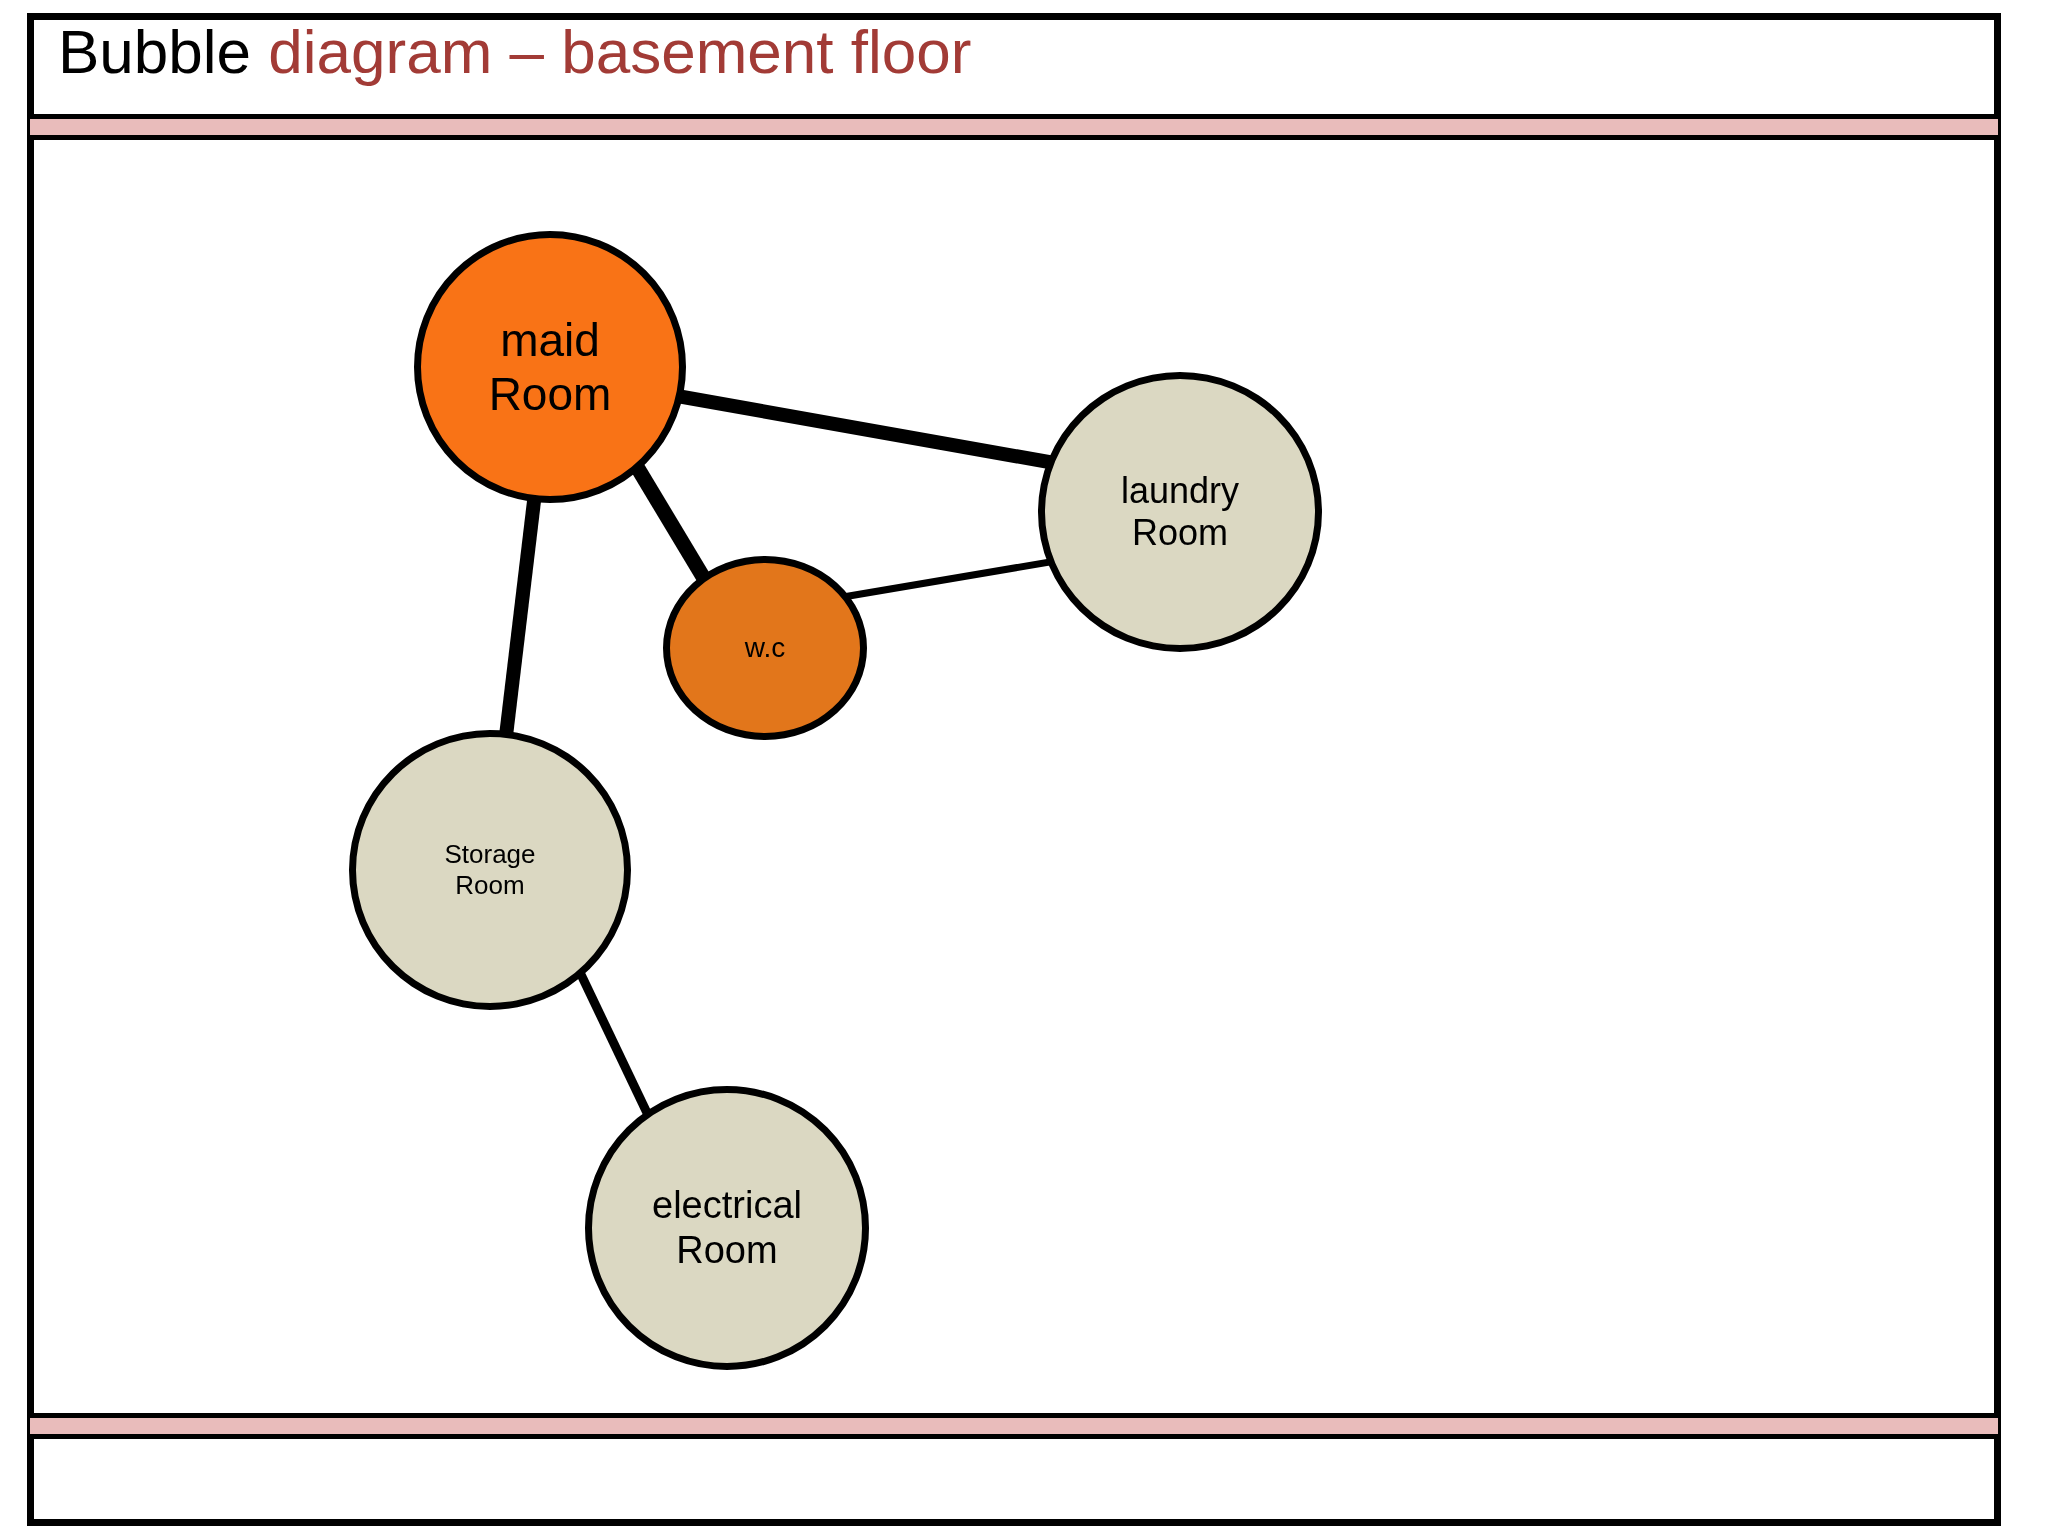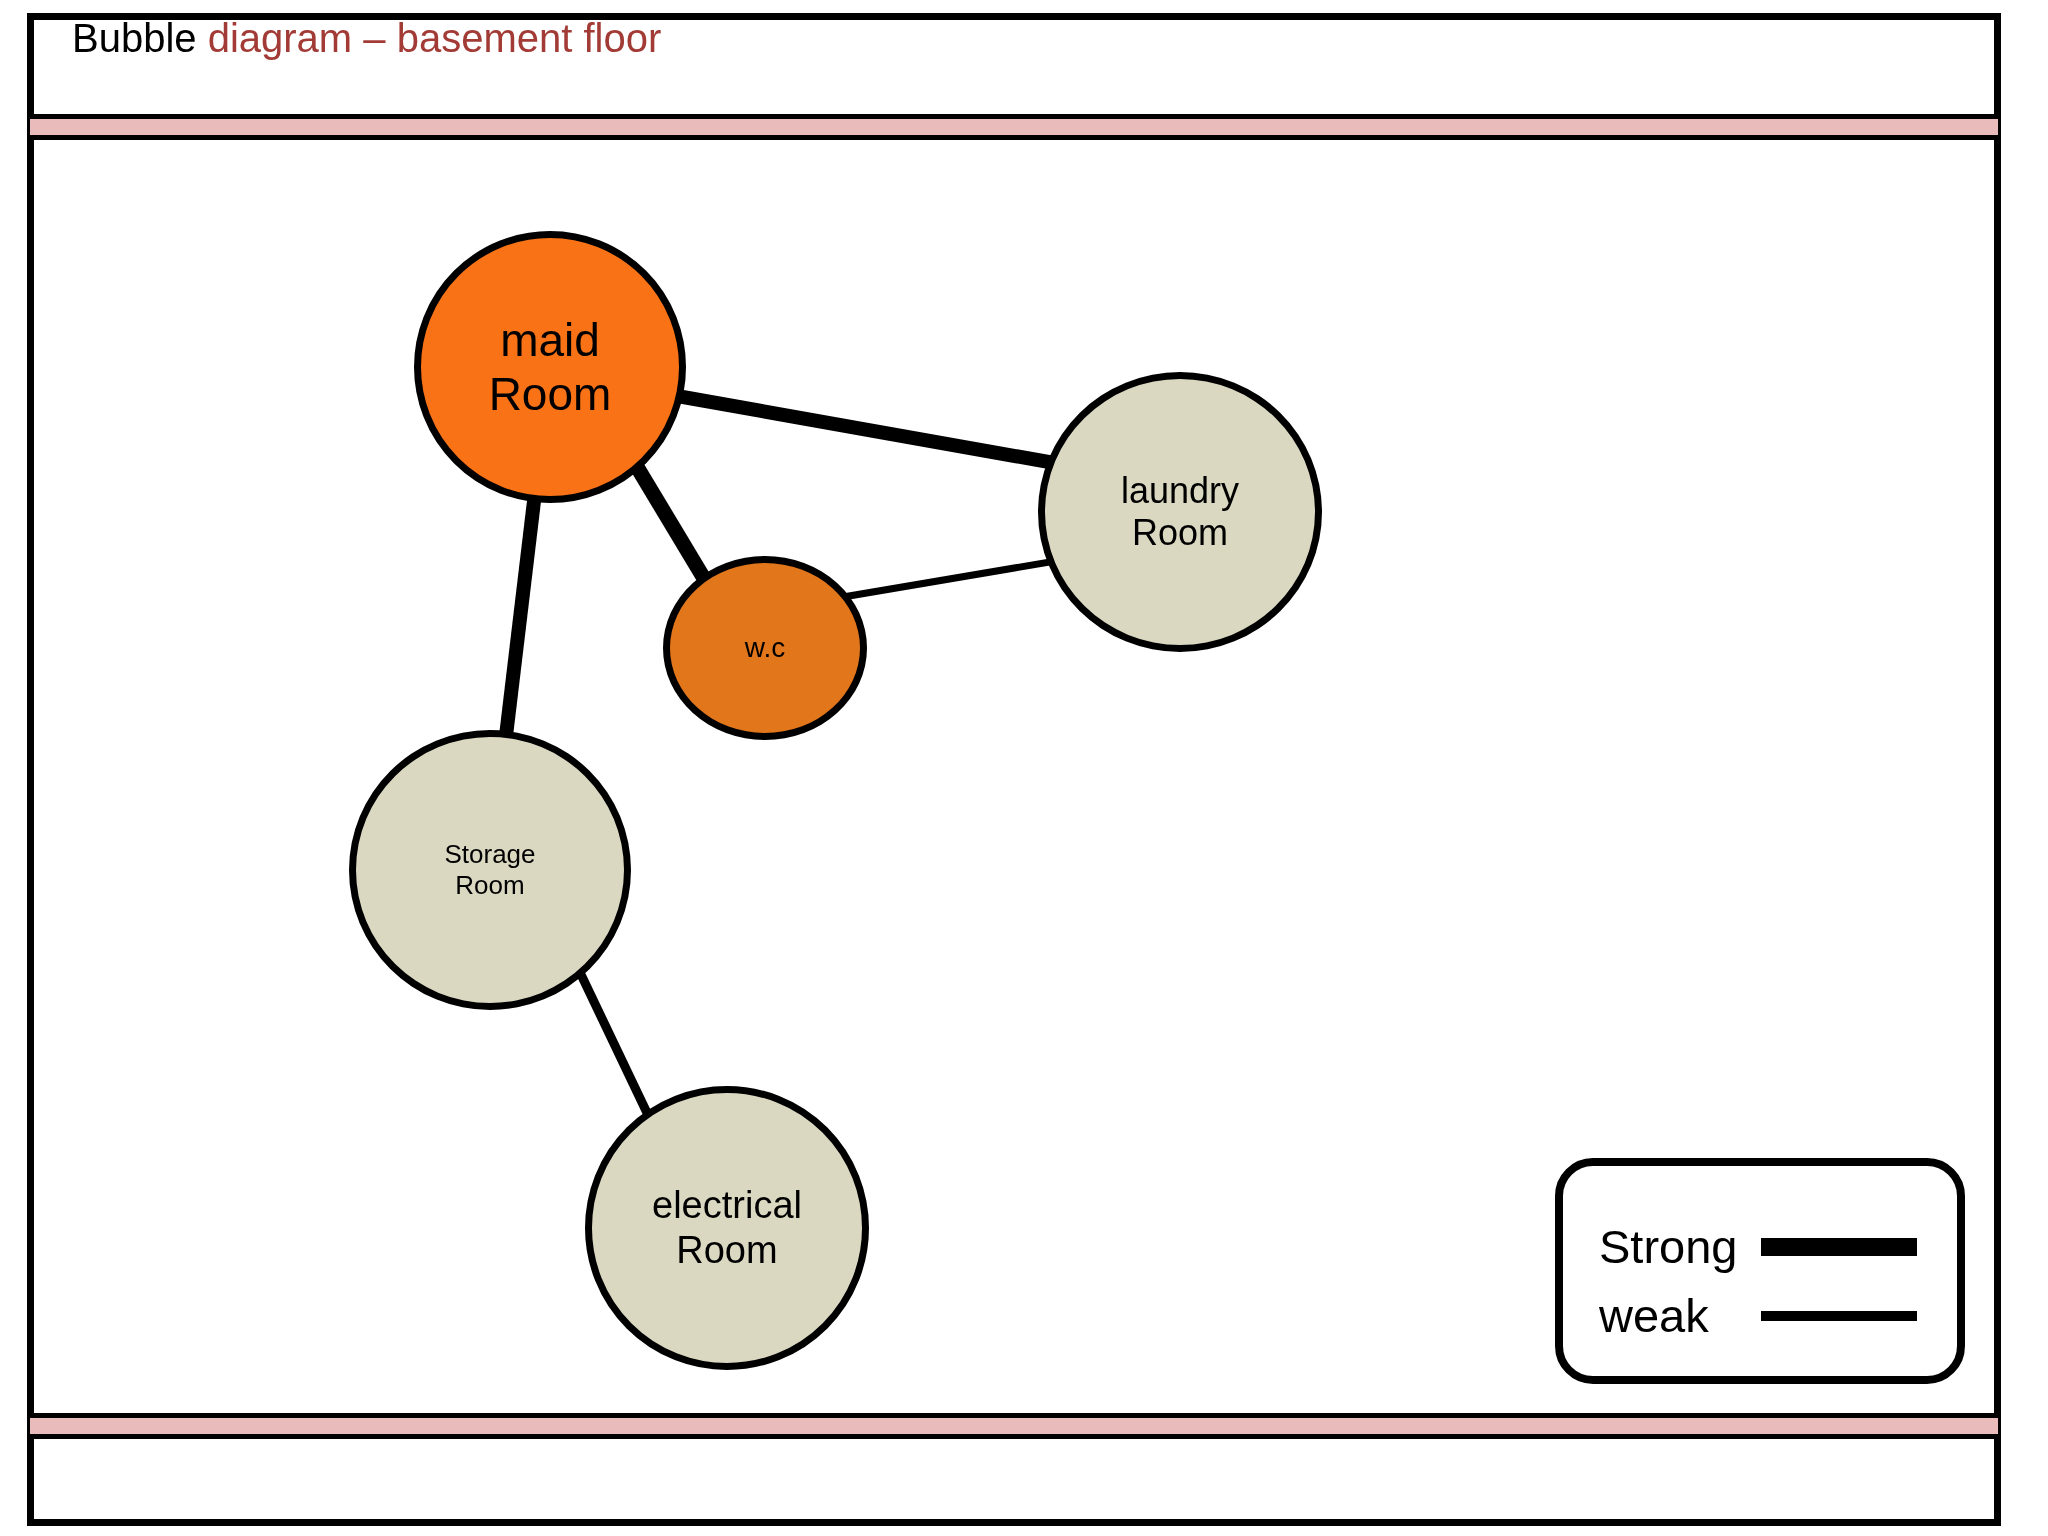--- a/index.html
+++ b/index.html
@@ -1,20 +1,20 @@
 <!DOCTYPE html>
 <html><head>
 <meta charset="utf-8">
 <style>
   html,body{margin:0;padding:0;background:#ffffff;}
   body{font-family:"Liberation Sans", sans-serif;}
   .stage{position:relative;width:2048px;height:1536px;background:#ffffff;overflow:hidden;}
   .frame{position:absolute;left:27px;top:13px;width:1974px;height:1513px;
          border:7px solid #000;box-sizing:border-box;background:#ffffff;}
-  .slide-title{position:absolute;left:72px;top:16px;font-size:40px;letter-spacing:0px;
+  .slide-title{position:absolute;left:58px;top:16px;font-size:62px;letter-spacing:0px;
                color:#000;white-space:nowrap;z-index:5;}
   .title-red{}
   .accent-bar{position:absolute;left:30px;width:1968px;height:26px;
               border-top:5px solid #000;border-bottom:5px solid #000;box-sizing:border-box;z-index:4;}
   .accent-bar.top{top:114px;}
   .accent-bar.bottom{top:1413px;}
   .edges-layer{position:absolute;left:0;top:0;width:2048px;height:1536px;z-index:2;}
   .bubbles-layer{position:absolute;left:0;top:0;width:2048px;height:1536px;z-index:3;pointer-events:none;}
   .bubble{position:absolute;border:7px solid #000;border-radius:50%;box-sizing:border-box;
           display:flex;align-items:center;justify-content:center;}
@@ -65,23 +65,13 @@
       <div class="bubble" style="left: 349px; top: 730px; width: 282px; height: 280px; background: rgb(219, 216, 194);">
         <div class="bubble-label" style="font-size: 26px;">Storage
 Room</div>
       </div>
       <div class="bubble" style="left: 585px; top: 1086px; width: 284px; height: 284px; background: rgb(219, 216, 194);">
         <div class="bubble-label" style="font-size: 38px;">electrical
 Room</div>
       </div>
     </div>
 
-  <div class="legend-box">
-    <div class="legend-row">
-      <span class="legend-label">Strong</span>
-      <span class="swatch strong"></span>
-    </div>
-    <div class="legend-row">
-      <span class="legend-label">weak</span>
-      <span class="swatch weak"></span>
-    </div>
-  </div>
 </div>
 
 </body></html>

